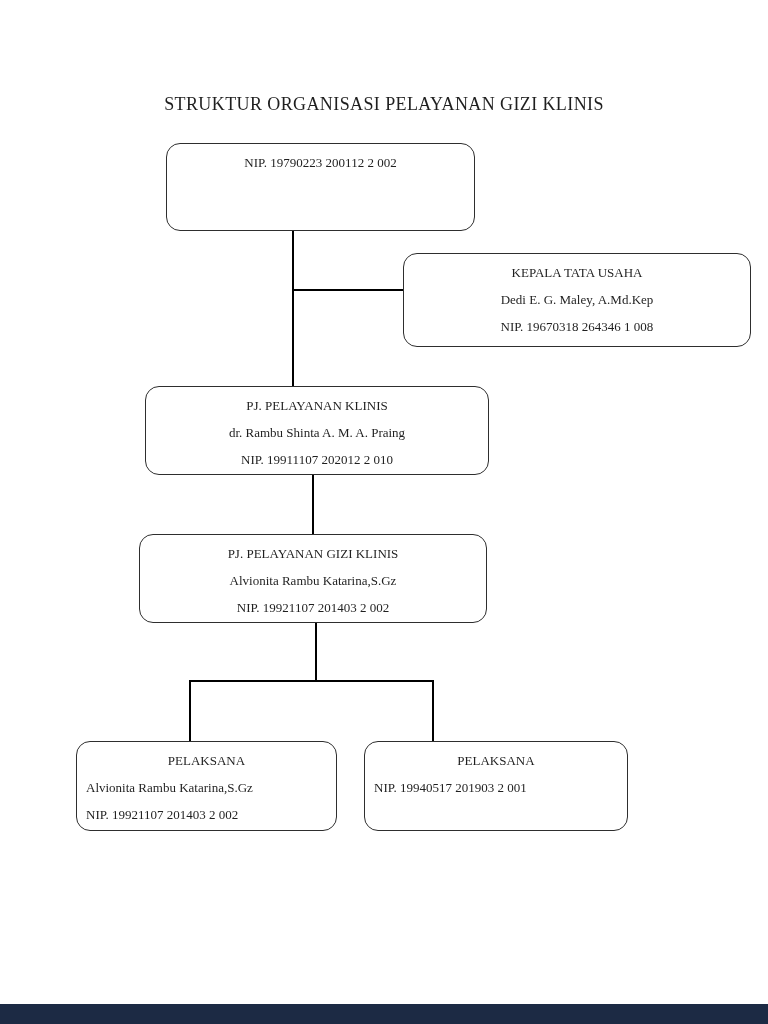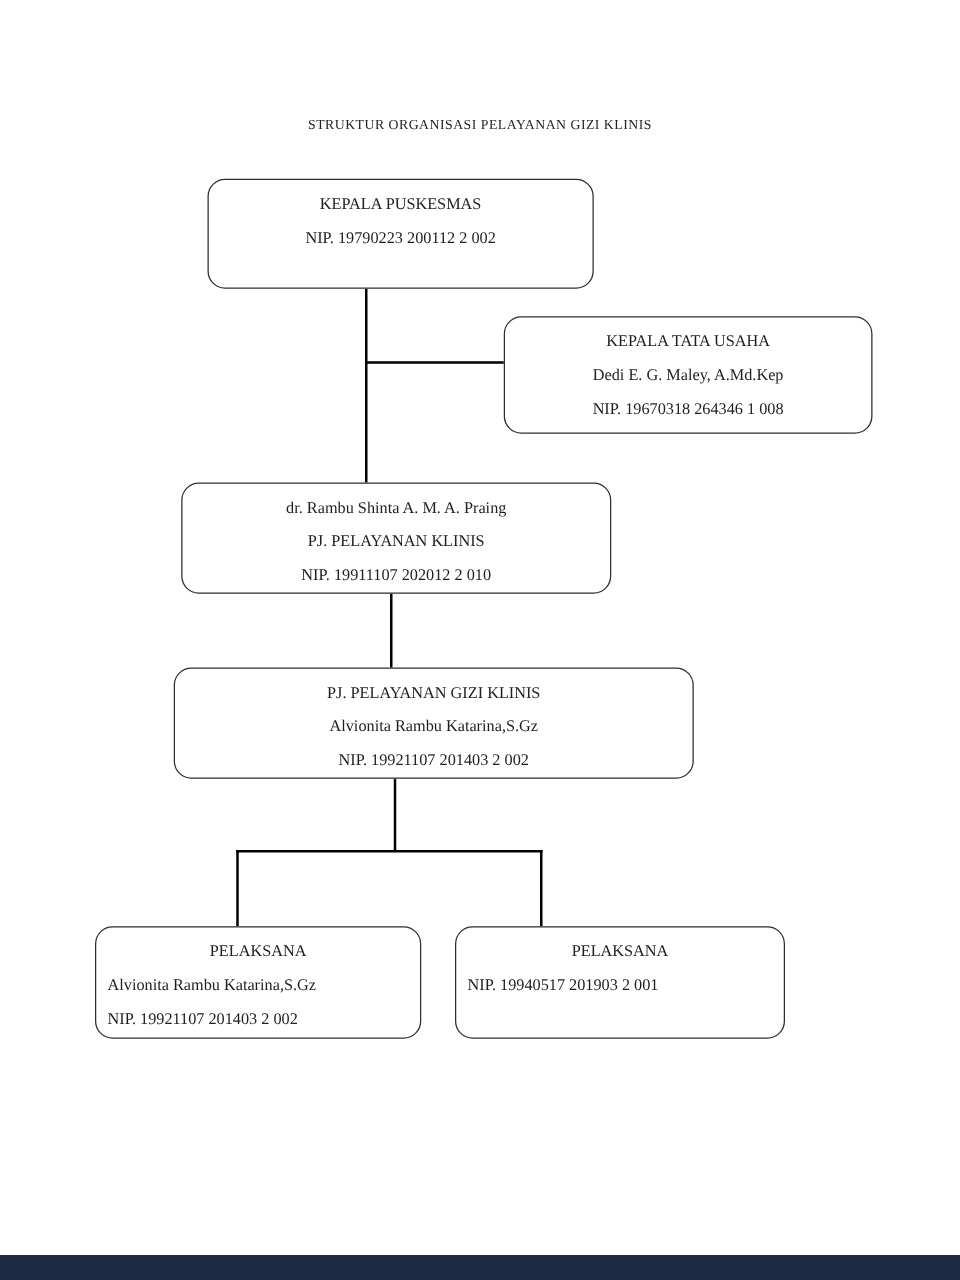--- a/index.html
+++ b/index.html
@@ -11,21 +11,21 @@
     overflow: hidden;
     font-family: "Liberation Serif", "DejaVu Serif", serif;
     color: #1f1f1f;
   }
   .doc-title {
     position: absolute;
     top: 94px;
     left: 0;
     width: 768px;
     text-align: center;
-    font-size: 11px;
+    font-size: 18px;
     letter-spacing: 0.4px;
     white-space: nowrap;
   }
   .org-box {
     position: absolute;
     box-sizing: border-box;
     border: 1.5px solid #2e2e2e;
     border-radius: 14px;
     background: #ffffff;
     padding-top: 5px;
@@ -36,23 +36,23 @@
     font-size: 13px;
     text-align: center;
     white-space: nowrap;
     overflow: hidden;
   }
   .org-box .line.left {
     text-align: left;
     padding-left: 9px;
   }
   #box-1 { left: 166px; top: 143px; width: 309px; height: 88px; }
-  #box-2 { left: 403px; top: 253px; width: 295px; height: 94px; }
+  #box-2 { left: 403px; top: 253px; width: 348px; height: 94px; }
   #box-3 { left: 145px; top: 386px; width: 344px; height: 89px; }
-  #box-4 { left: 139px; top: 534px; width: 416px; height: 89px; }
+  #box-4 { left: 139px; top: 534px; width: 348px; height: 89px; }
   #box-5 { left: 76px;  top: 741px; width: 261px; height: 90px; }
   #box-6 { left: 364px; top: 741px; width: 264px; height: 90px; }
 
   .connector { position: absolute; background: #000000; }
   #c-v1 { left: 292px; top: 231px; width: 2px;   height: 155px; }
   #c-h1 { left: 292px; top: 289px; width: 111px; height: 2px;   }
   #c-v2 { left: 312px; top: 475px; width: 2px;   height: 59px;  }
   #c-v3 { left: 315px; top: 623px; width: 2px;   height: 58px;  }
   #c-h2 { left: 189px; top: 680px; width: 245px; height: 2px;   }
   #c-v4 { left: 189px; top: 680px; width: 2px;   height: 61px;  }
@@ -76,33 +76,32 @@
 
   <div class="connector" id="c-v1"></div>
   <div class="connector" id="c-h1"></div>
   <div class="connector" id="c-v2"></div>
   <div class="connector" id="c-v3"></div>
   <div class="connector" id="c-h2"></div>
   <div class="connector" id="c-v4"></div>
   <div class="connector" id="c-v5"></div>
 
   <div class="org-box" id="box-1">
-    <div class="line">KEPALA PUSKESMAS</div>
     <div class="line">NIP. 19790223 200112 2 002</div>
   </div>
 
   <div class="org-box" id="box-2">
     <div class="line">KEPALA TATA USAHA</div>
     <div class="line">Dedi E. G. Maley, A.Md.Kep</div>
     <div class="line">NIP. 19670318 264346 1 008</div>
   </div>
 
   <div class="org-box" id="box-3">
+    <div class="line">PJ. PELAYANAN KLINIS</div>
     <div class="line">dr. Rambu Shinta A. M. A. Praing</div>
-    <div class="line">PJ. PELAYANAN KLINIS</div>
     <div class="line">NIP. 19911107 202012 2 010</div>
   </div>
 
   <div class="org-box" id="box-4">
     <div class="line">PJ. PELAYANAN GIZI KLINIS</div>
     <div class="line">Alvionita Rambu Katarina,S.Gz</div>
     <div class="line">NIP. 19921107 201403 2 002</div>
   </div>
 
   <div class="org-box" id="box-5">

